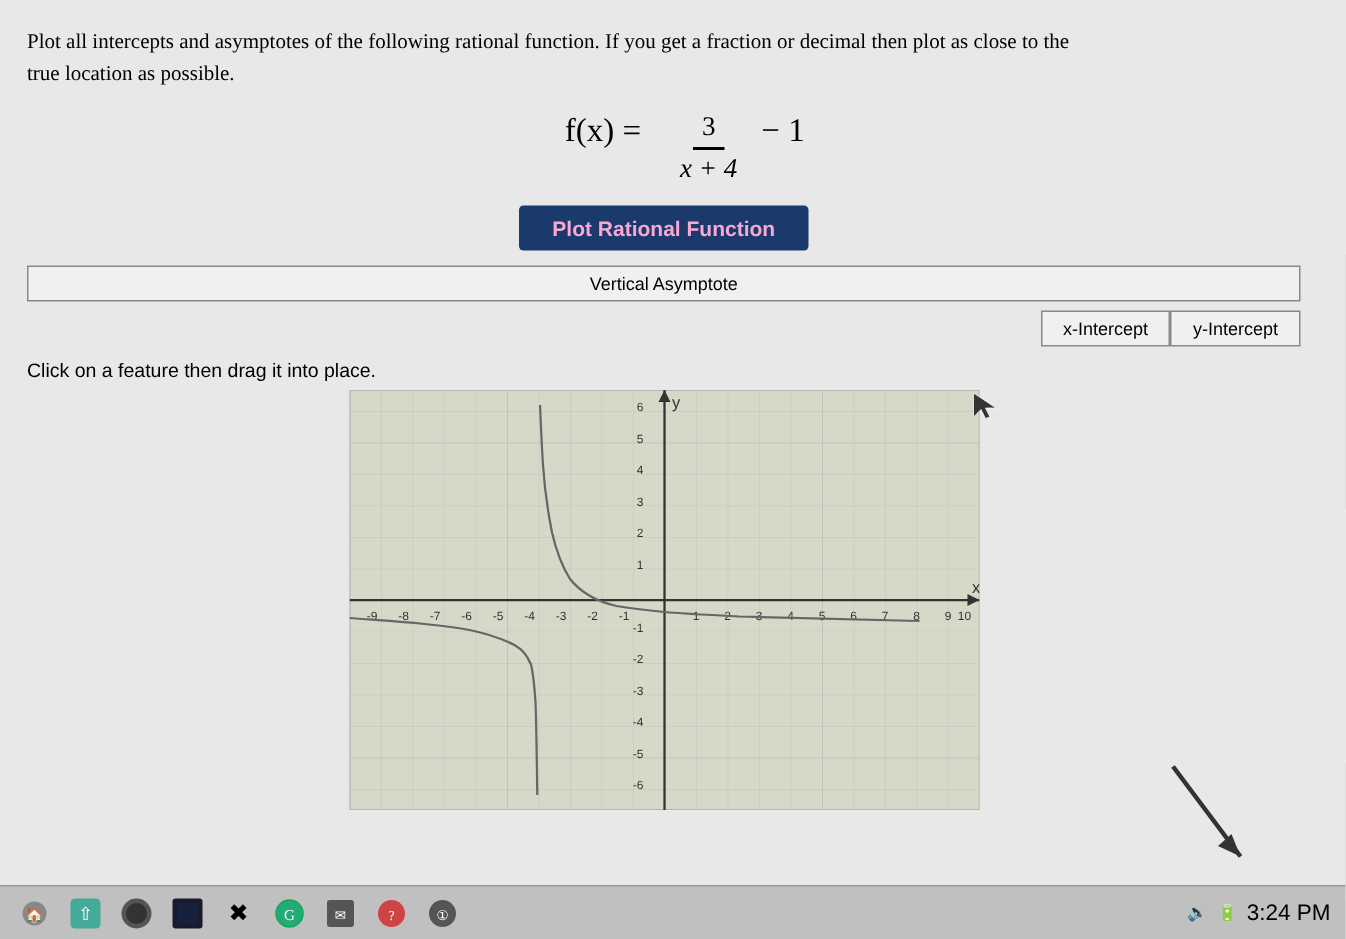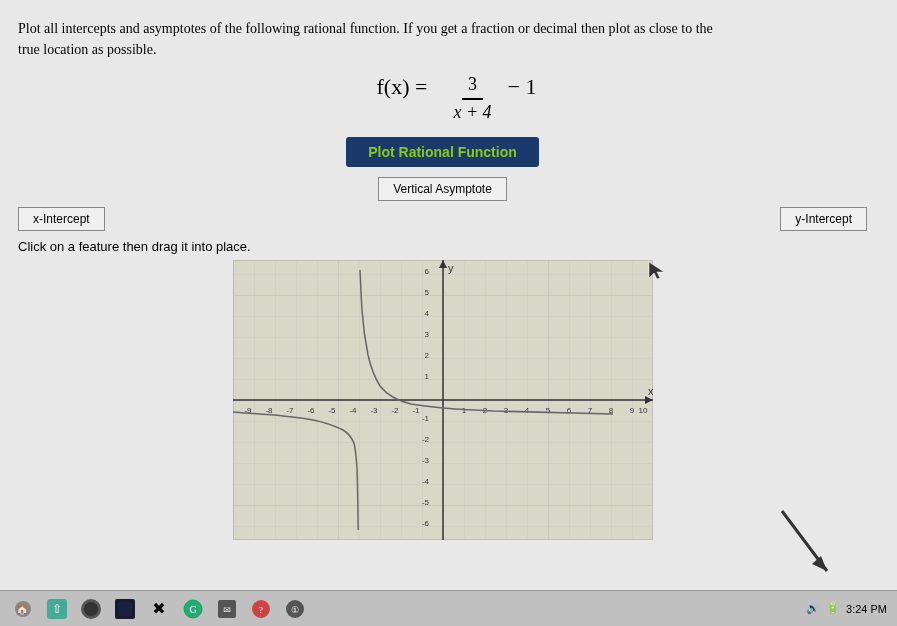--- a/index.html
+++ b/index.html
@@ -63,47 +63,48 @@
     .minus-one {
       font-size: 22px;
       margin-left: 4px;
     }
     .plot-button-container {
       text-align: center;
       margin-bottom: 10px;
     }
     .plot-button {
       background: #1a3a6b;
-      color: #84cc16;
+      color: #f9a8d4;
       border: none;
       padding: 7px 22px;
       font-size: 14px;
       font-weight: bold;
       cursor: pointer;
       border-radius: 3px;
       font-family: Arial, sans-serif;
     }
     .feature-buttons {
       display: flex;
       justify-content: center;
       gap: 16px;
       margin-bottom: 6px;
+      flex-direction: column;
     }
     .feature-btn {
       background: #f0f0f0;
       border: 1px solid #888;
       padding: 4px 14px;
       font-size: 12px;
       cursor: pointer;
       font-family: Arial, sans-serif;
       color: #000;
     }
     .bottom-buttons {
       display: flex;
-      justify-content: space-between;
+      justify-content: flex-end;
       gap: 0;
       margin-bottom: 8px;
     }
     .click-instruction {
       text-align: left;
       font-size: 13px;
       font-family: Arial, sans-serif;
       margin-bottom: 6px;
       color: #000;
     }
@@ -150,21 +151,21 @@
     }
     .taskbar-right {
       display: flex;
       align-items: center;
       gap: 6px;
       font-size: 11px;
       font-family: Arial, sans-serif;
     }
     .time-display {
       text-align: right;
-      font-size: 11px;
+      font-size: 15px;
       font-family: Arial, sans-serif;
     }
     
     .large-cursor {
       position: absolute;
       bottom: 50px;
       right: 60px;
       width: 60px;
       height: 70px;
       pointer-events: none;

